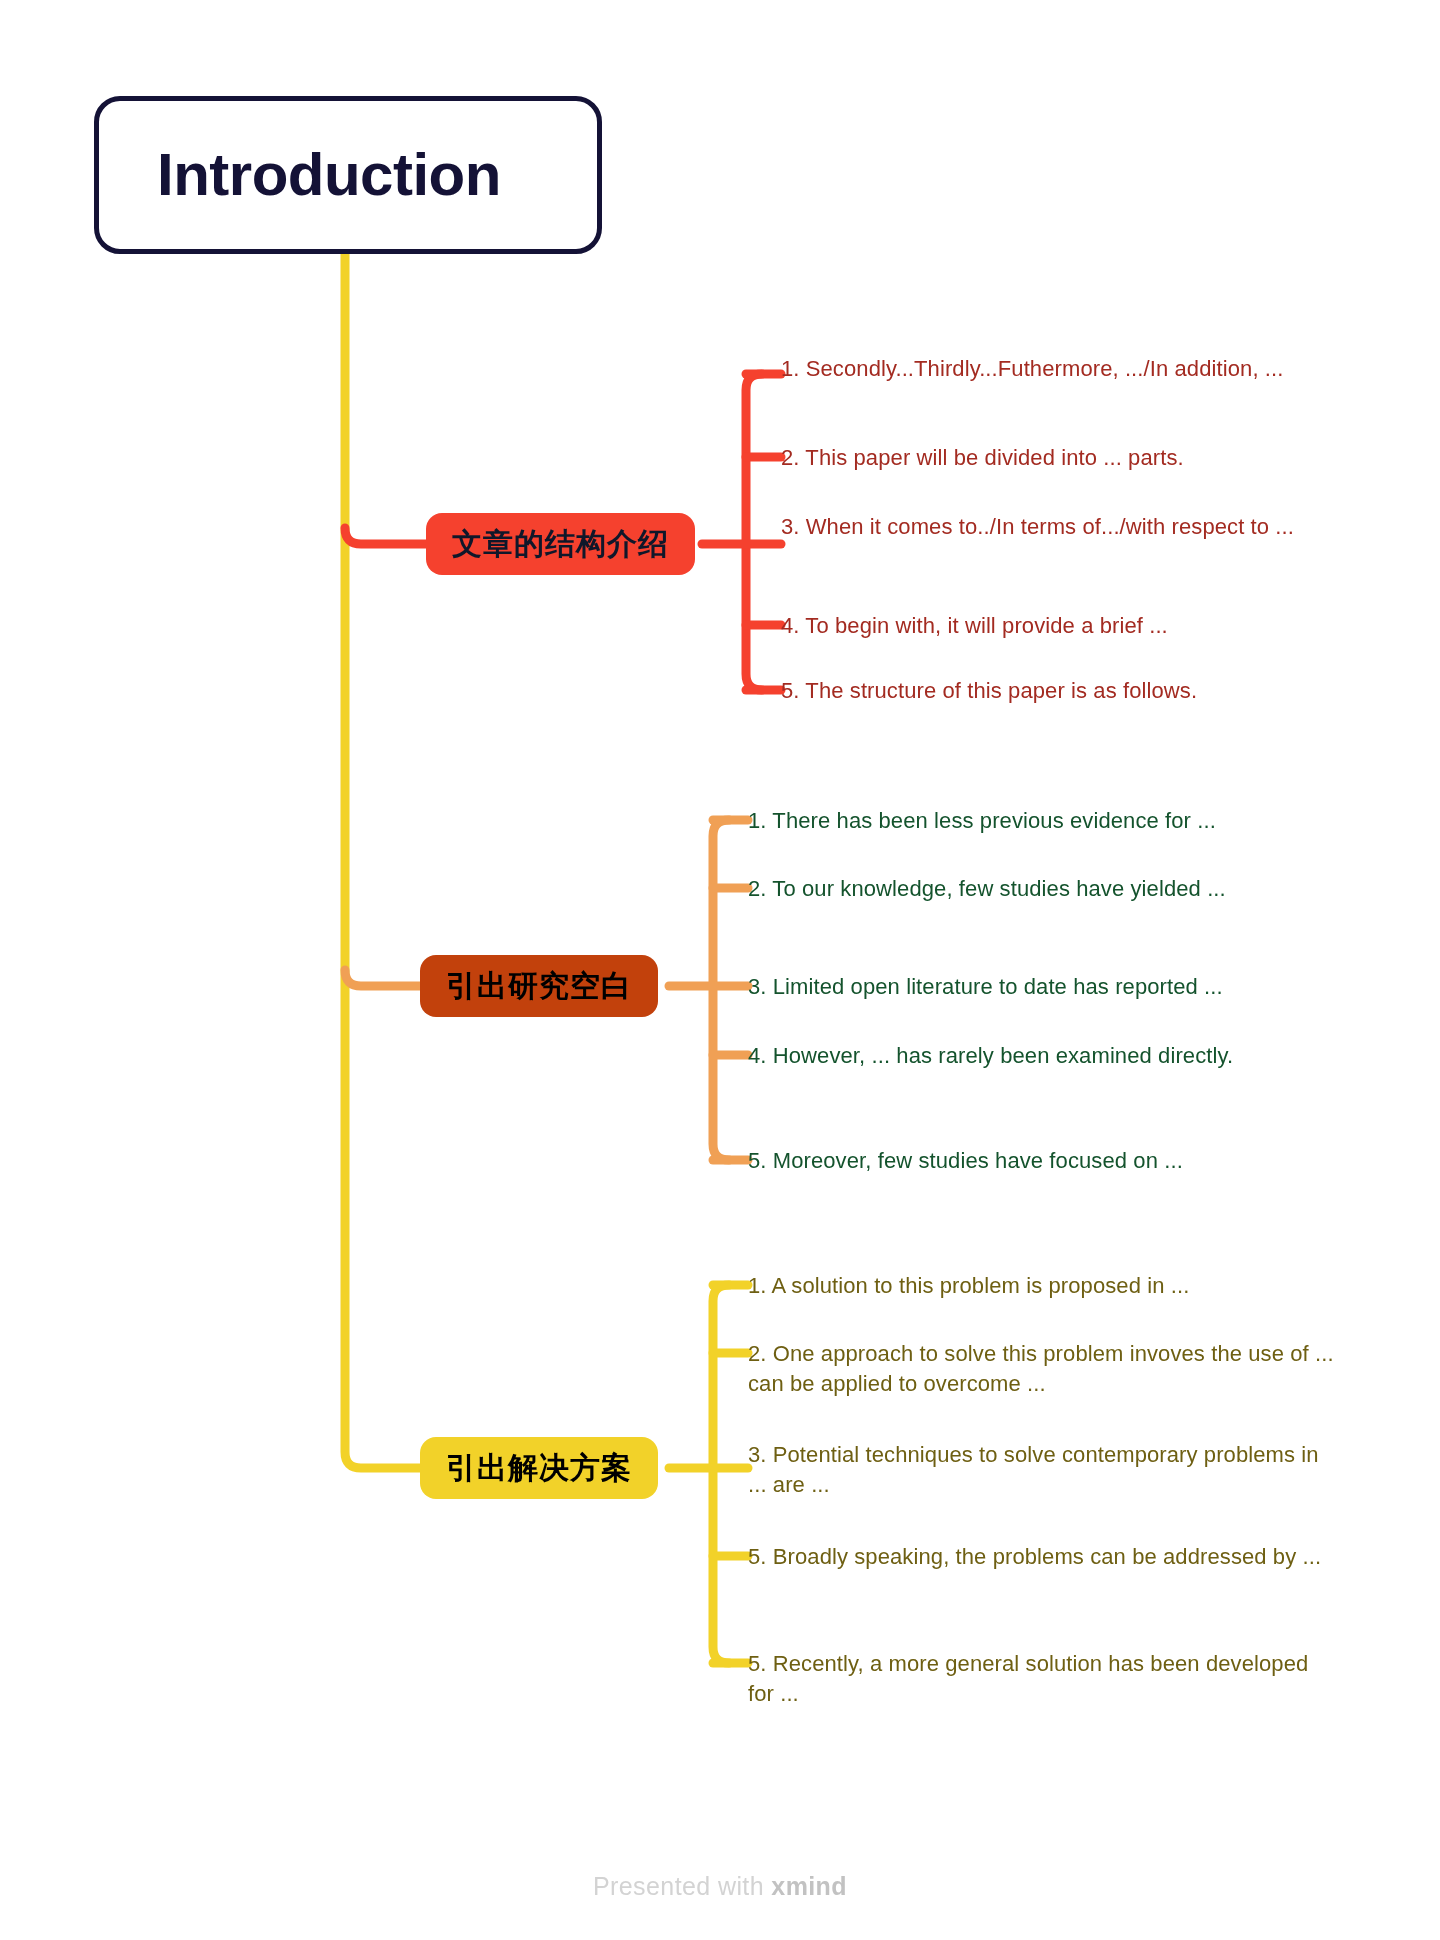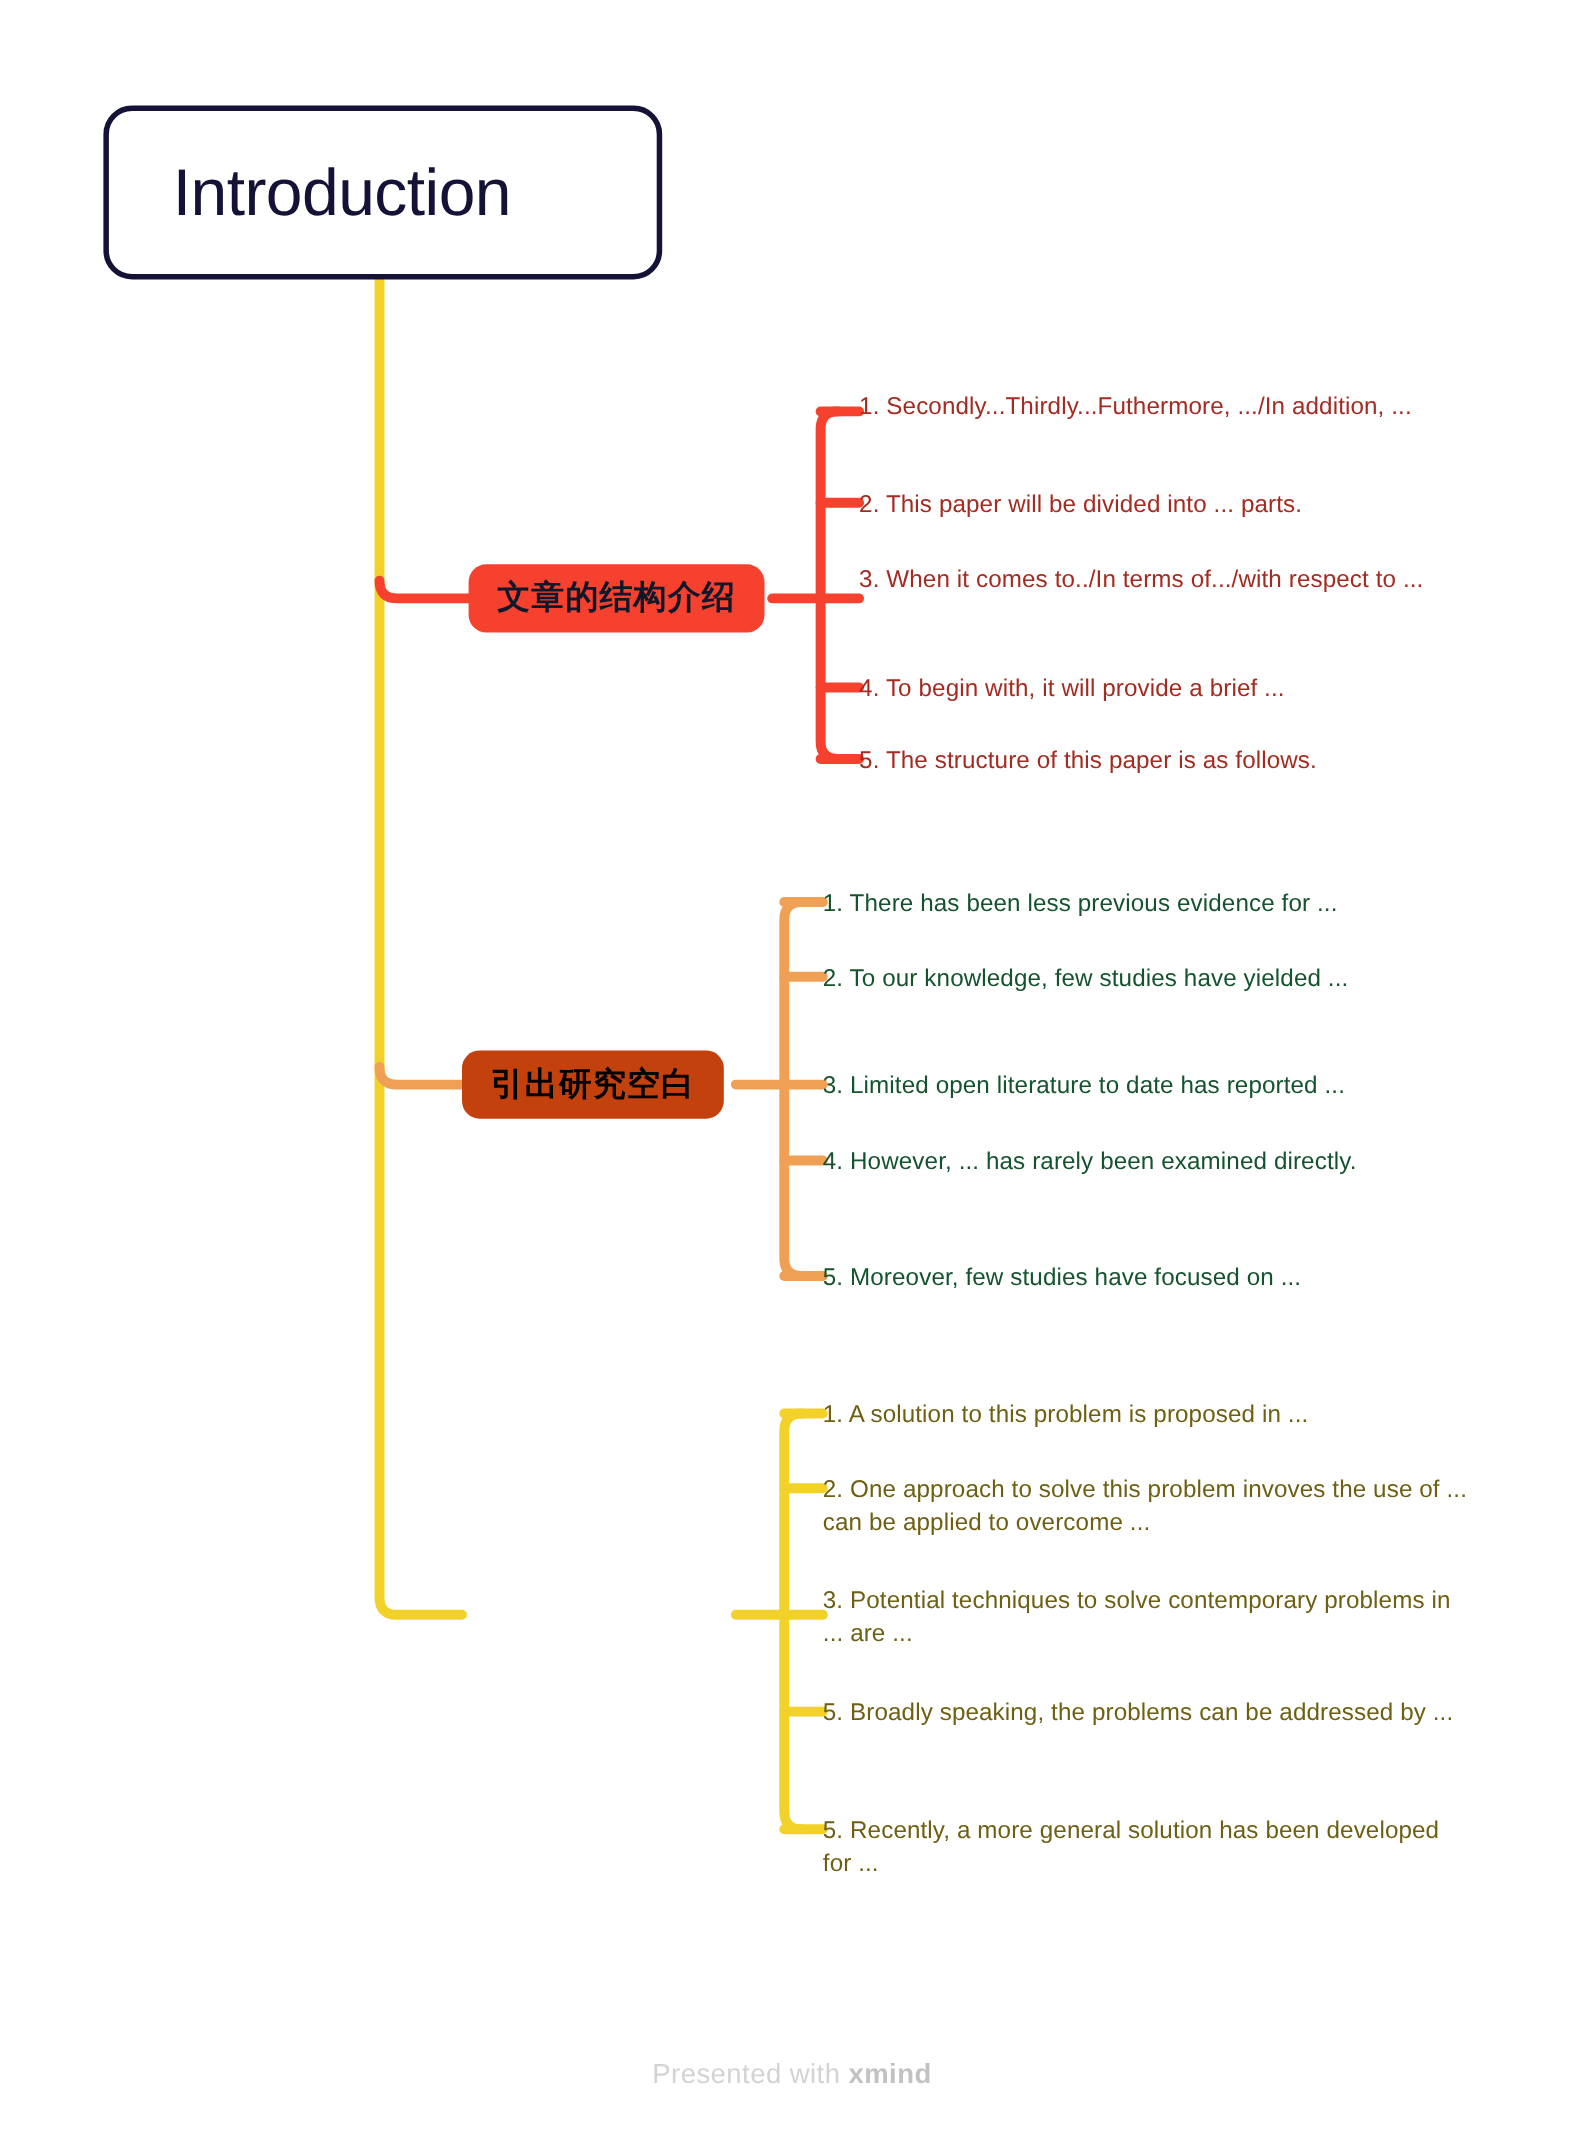--- a/index.html
+++ b/index.html
@@ -37,21 +37,21 @@
     height: 158px;
     border: 5px solid #141236;
     border-radius: 26px;
     background: #ffffff;
     display: flex;
     align-items: center;
     padding-left: 58px;
   }
   .root-title {
     font-size: 60px;
-    font-weight: normal;
+    font-weight: bold;
     color: #141236;
     letter-spacing: -0.5px;
     line-height: 1;
   }
 
   
   .branch-node {
     position: absolute;
     border-radius: 16px;
     display: flex;
@@ -153,20 +153,23 @@
   <div class="branch-node branch-orange">
     <span class="branch-label">引出研究空白</span>
   </div>
 
   <div class="leaf leaf-orange" style="top:806px">1. There has been less previous evidence for ...</div>
   <div class="leaf leaf-orange" style="top:874px">2. To our knowledge, few studies have yielded ...</div>
   <div class="leaf leaf-orange" style="top:972px">3. Limited open literature to date has reported ...</div>
   <div class="leaf leaf-orange" style="top:1041px">4. However, ... has rarely been examined directly.</div>
   <div class="leaf leaf-orange" style="top:1146px">5. Moreover, few studies have focused on ...</div>
 
+  <div class="branch-node branch-yellow">
+    <span class="branch-label">引出解决方案</span>
+  </div>
 
   <div class="leaf leaf-yellow" style="top:1271px">1. A solution to this problem is proposed in ...</div>
   <div class="leaf leaf-yellow" style="top:1339px">2. One approach to solve this problem invoves the use of ... can be applied to overcome ...</div>
   <div class="leaf leaf-yellow" style="top:1440px">3. Potential techniques to solve contemporary problems in ... are ...</div>
   <div class="leaf leaf-yellow" style="top:1542px">5. Broadly speaking, the problems can be addressed by ...</div>
   <div class="leaf leaf-yellow" style="top:1649px">5. Recently, a more general solution has been developed for ...</div>
 
   <div class="footer">
     <span>Presented with </span><b>xmind</b>
   </div>

